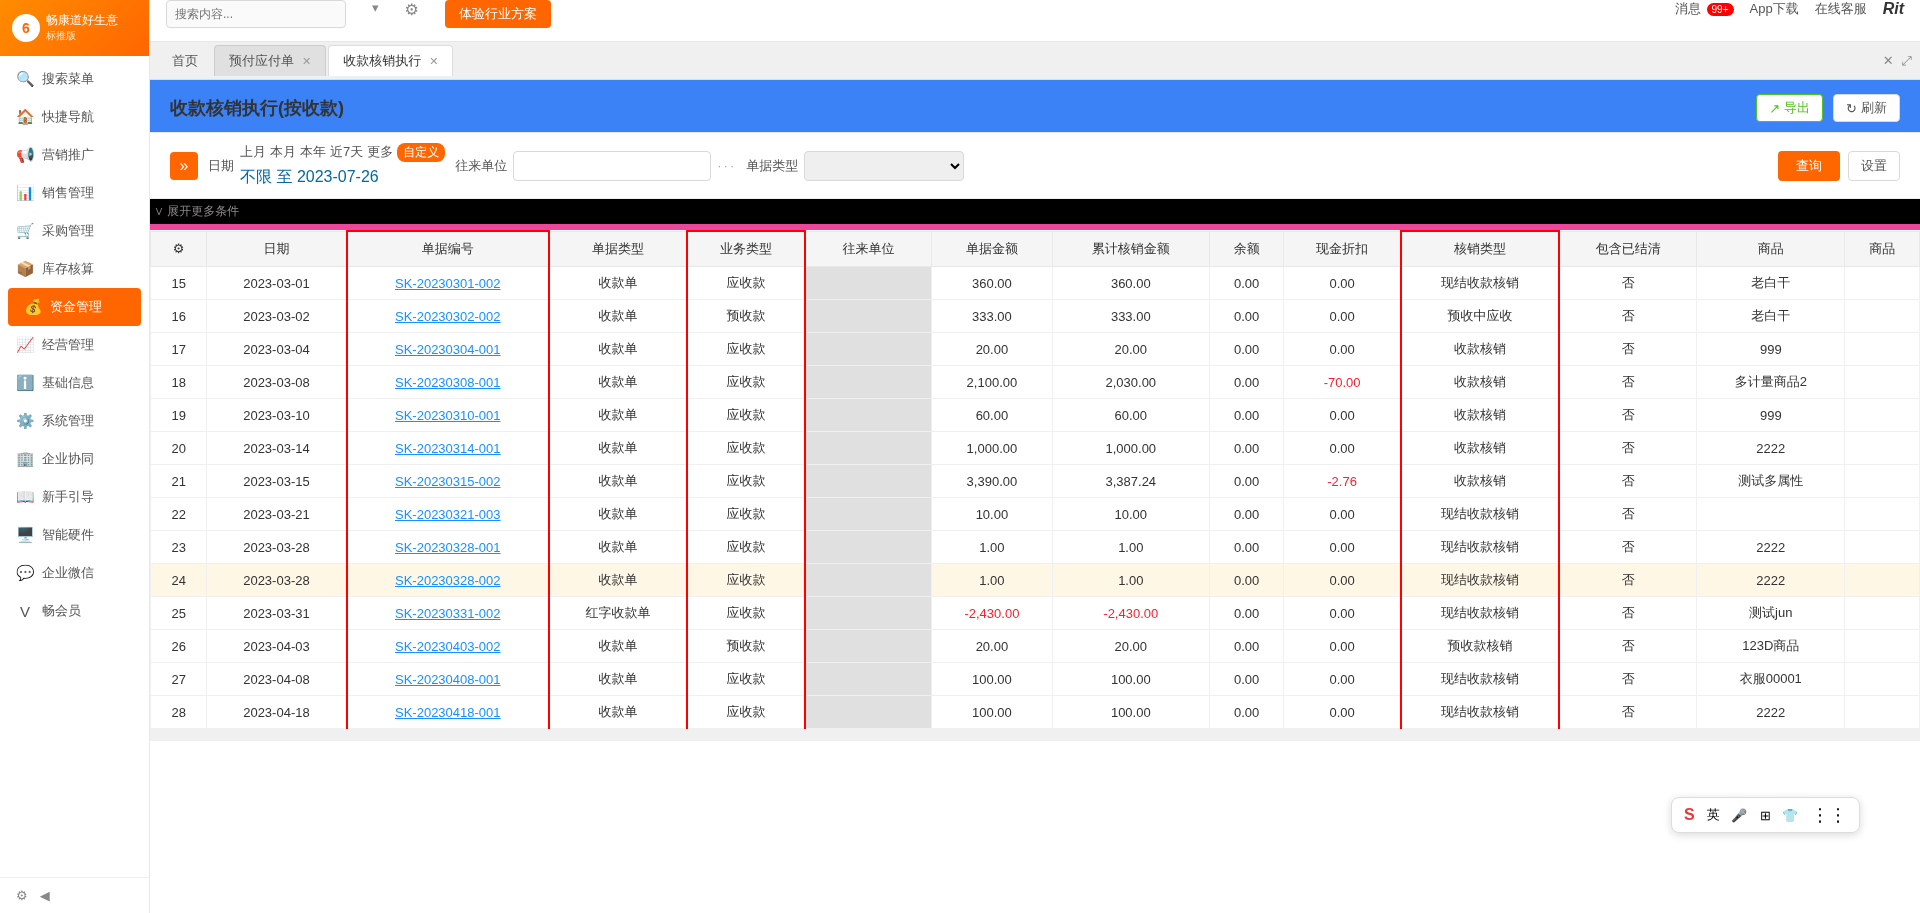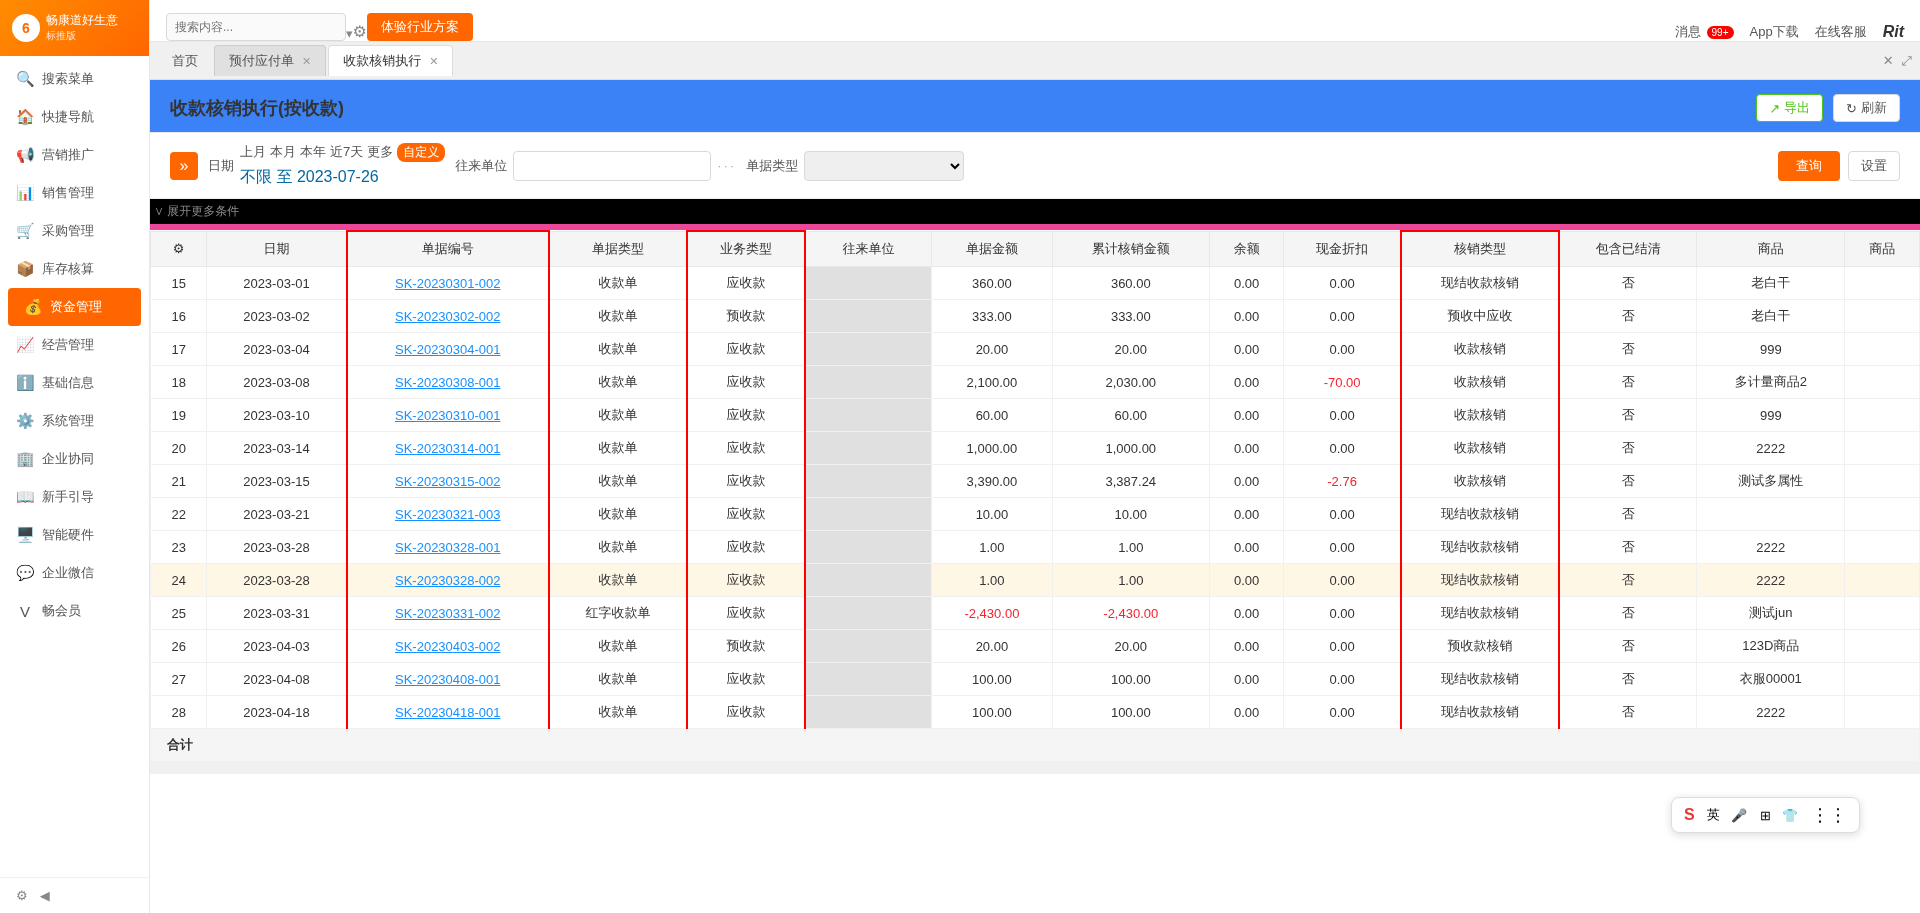--- a/index.html
+++ b/index.html
@@ -53,24 +53,24 @@
     }
 
     
     .main { flex: 1; display: flex; flex-direction: column; overflow: hidden; }
 
     
     .topbar {
       background: #fff;
       border-bottom: 1px solid #e8e8e8;
       display: flex;
-      align-items: flex-end;
+      align-items: flex-start;
       padding: 0 16px;
       height: 42px;
-      gap: 0;
+      gap: 26px;
     }
     .topbar-input {
       flex: 0 0 180px;
       height: 28px;
       border: 1px solid #d9d9d9;
       border-radius: 4px;
       padding: 0 8px;
       font-size: 12px;
       color: #ccc;
       background: #fafafa;
@@ -732,23 +732,20 @@
     <td style="background:#e0e0e0;color:#e0e0e0;min-width:80px;">██████</td>
     <td>100.00</td>
     <td>100.00</td>
     <td>0.00</td>
     <td>0.00</td>
     <td style="border-left:2px solid #ff0000;border-right:2px solid #ff0000;">现结收款核销</td>
     <td>否</td>
     <td>2222</td>
     <td style="min-width:40px;"></td>
   </tr>
-            <tr class="total-row">
-              <td colspan="14" style="text-align:left;padding-left:16px;">合计</td>
-            </tr>
           </tbody>
       </table>
 
       <div class="table-scroll-bar"></div>
     </div>
 
   </div>
 </div>
 
 <div class="ime-toolbar">

